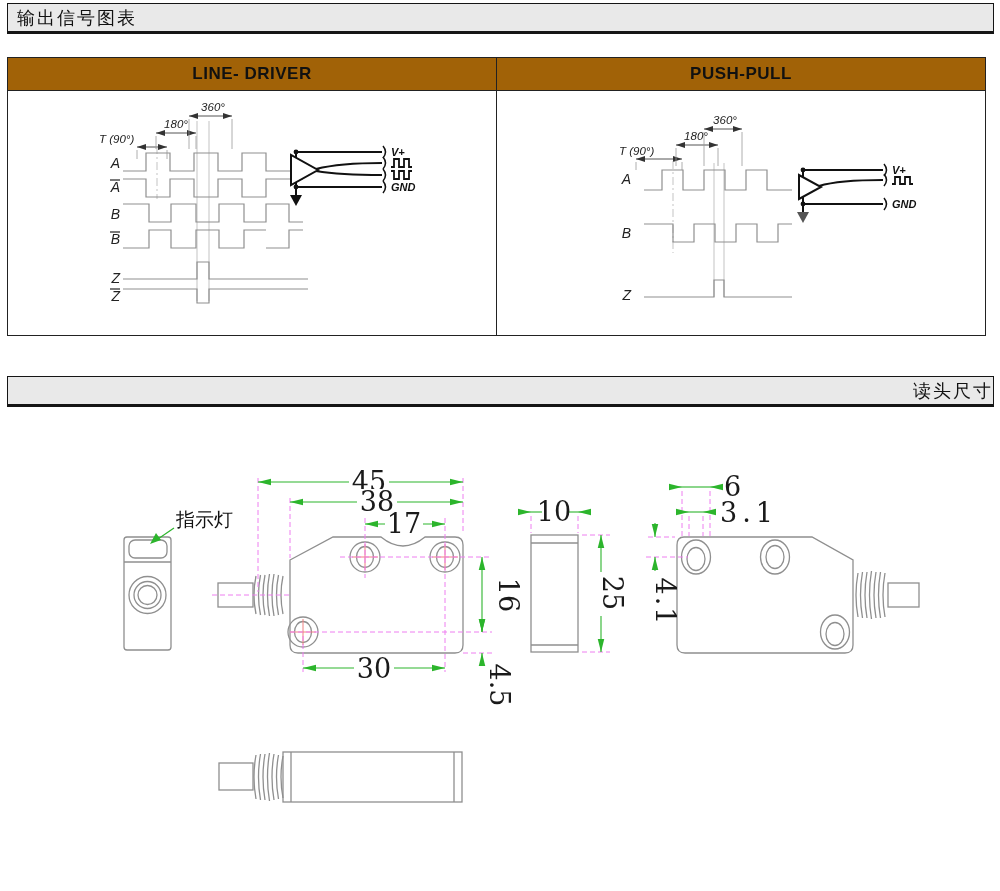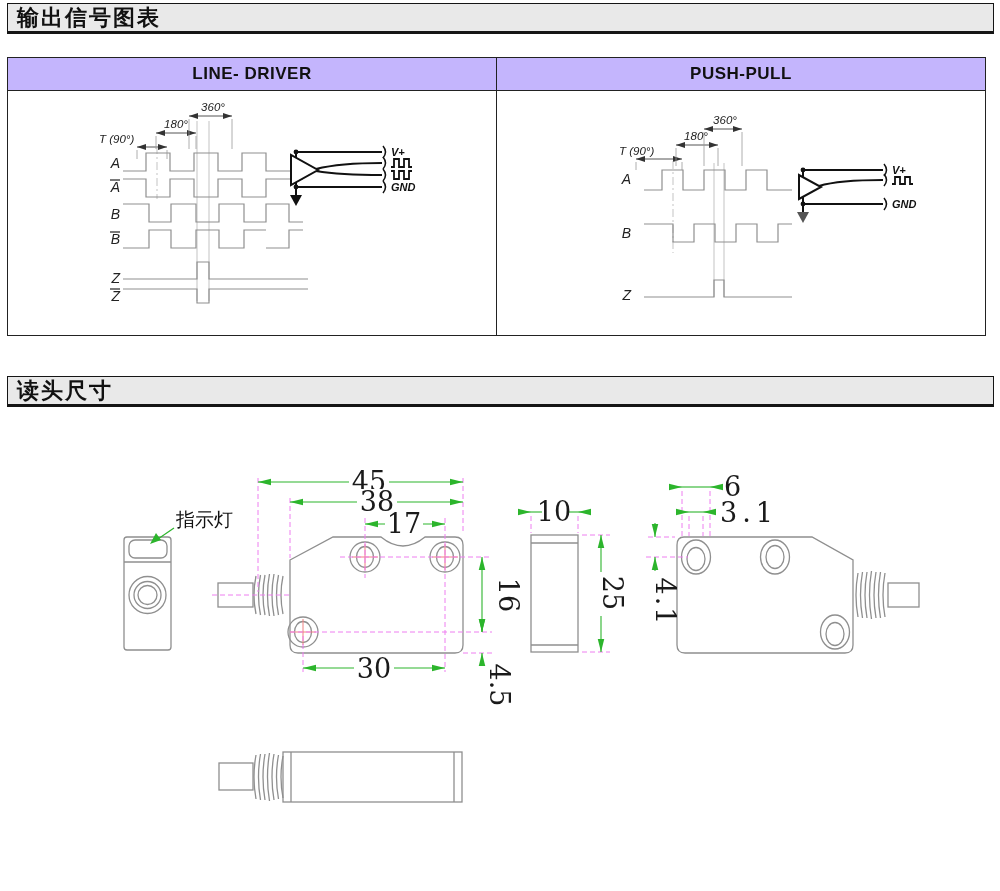--- a/index.html
+++ b/index.html
@@ -1,26 +1,26 @@
 <!DOCTYPE html>
 <html><head>
 <meta charset="utf-8">
 <style>
   html,body{margin:0;padding:0;background:#fff;}
   .page{position:relative;width:1000px;height:891px;background:#fff;overflow:hidden;
         font-family:"Liberation Sans","DejaVu Sans",sans-serif;color:#111;}
   .sec-hdr{position:absolute;left:7px;width:976px;height:27px;background:#e9e9e9;
            border:1.5px solid #151515;border-bottom-width:3px;
            display:flex;align-items:center;padding-left:9px;
-           font-size:22px;font-weight:bold;letter-spacing:2px;}
+           font-size:18px;font-weight:normal;letter-spacing:2px;}
   #hdr1{top:3px;}
-  #hdr2{top:376px;}
+  #hdr2{top:376px;justify-content:flex-end;}
   table.sigtab{position:absolute;left:7px;top:57px;width:979px;height:273px;
                border-collapse:collapse;table-layout:fixed;}
-  table.sigtab th{background:#c4b5fd;border:1.5px solid #222;height:30px;
+  table.sigtab th{background:#a16207;border:1.5px solid #222;height:30px;
                   font-size:17px;font-weight:bold;letter-spacing:.5px;color:#111;}
   table.sigtab td{border:1.5px solid #222;padding:0;vertical-align:top;font-style:italic;}
   svg text{font-family:"Liberation Sans","DejaVu Sans",sans-serif;}
   .wavetxt{font-size:14px;fill:#222;}
   .dimtxt{font-size:11.5px;fill:#222;}
   .iotxt{font-size:11px;font-weight:600;fill:#111;}
   .bigdim{font-family:"DejaVu Serif","Liberation Serif",serif;font-size:27px;fill:#1a1a1a;}
   .cjk{font-size:19px;fill:#111;}
 </style>
 </head>

